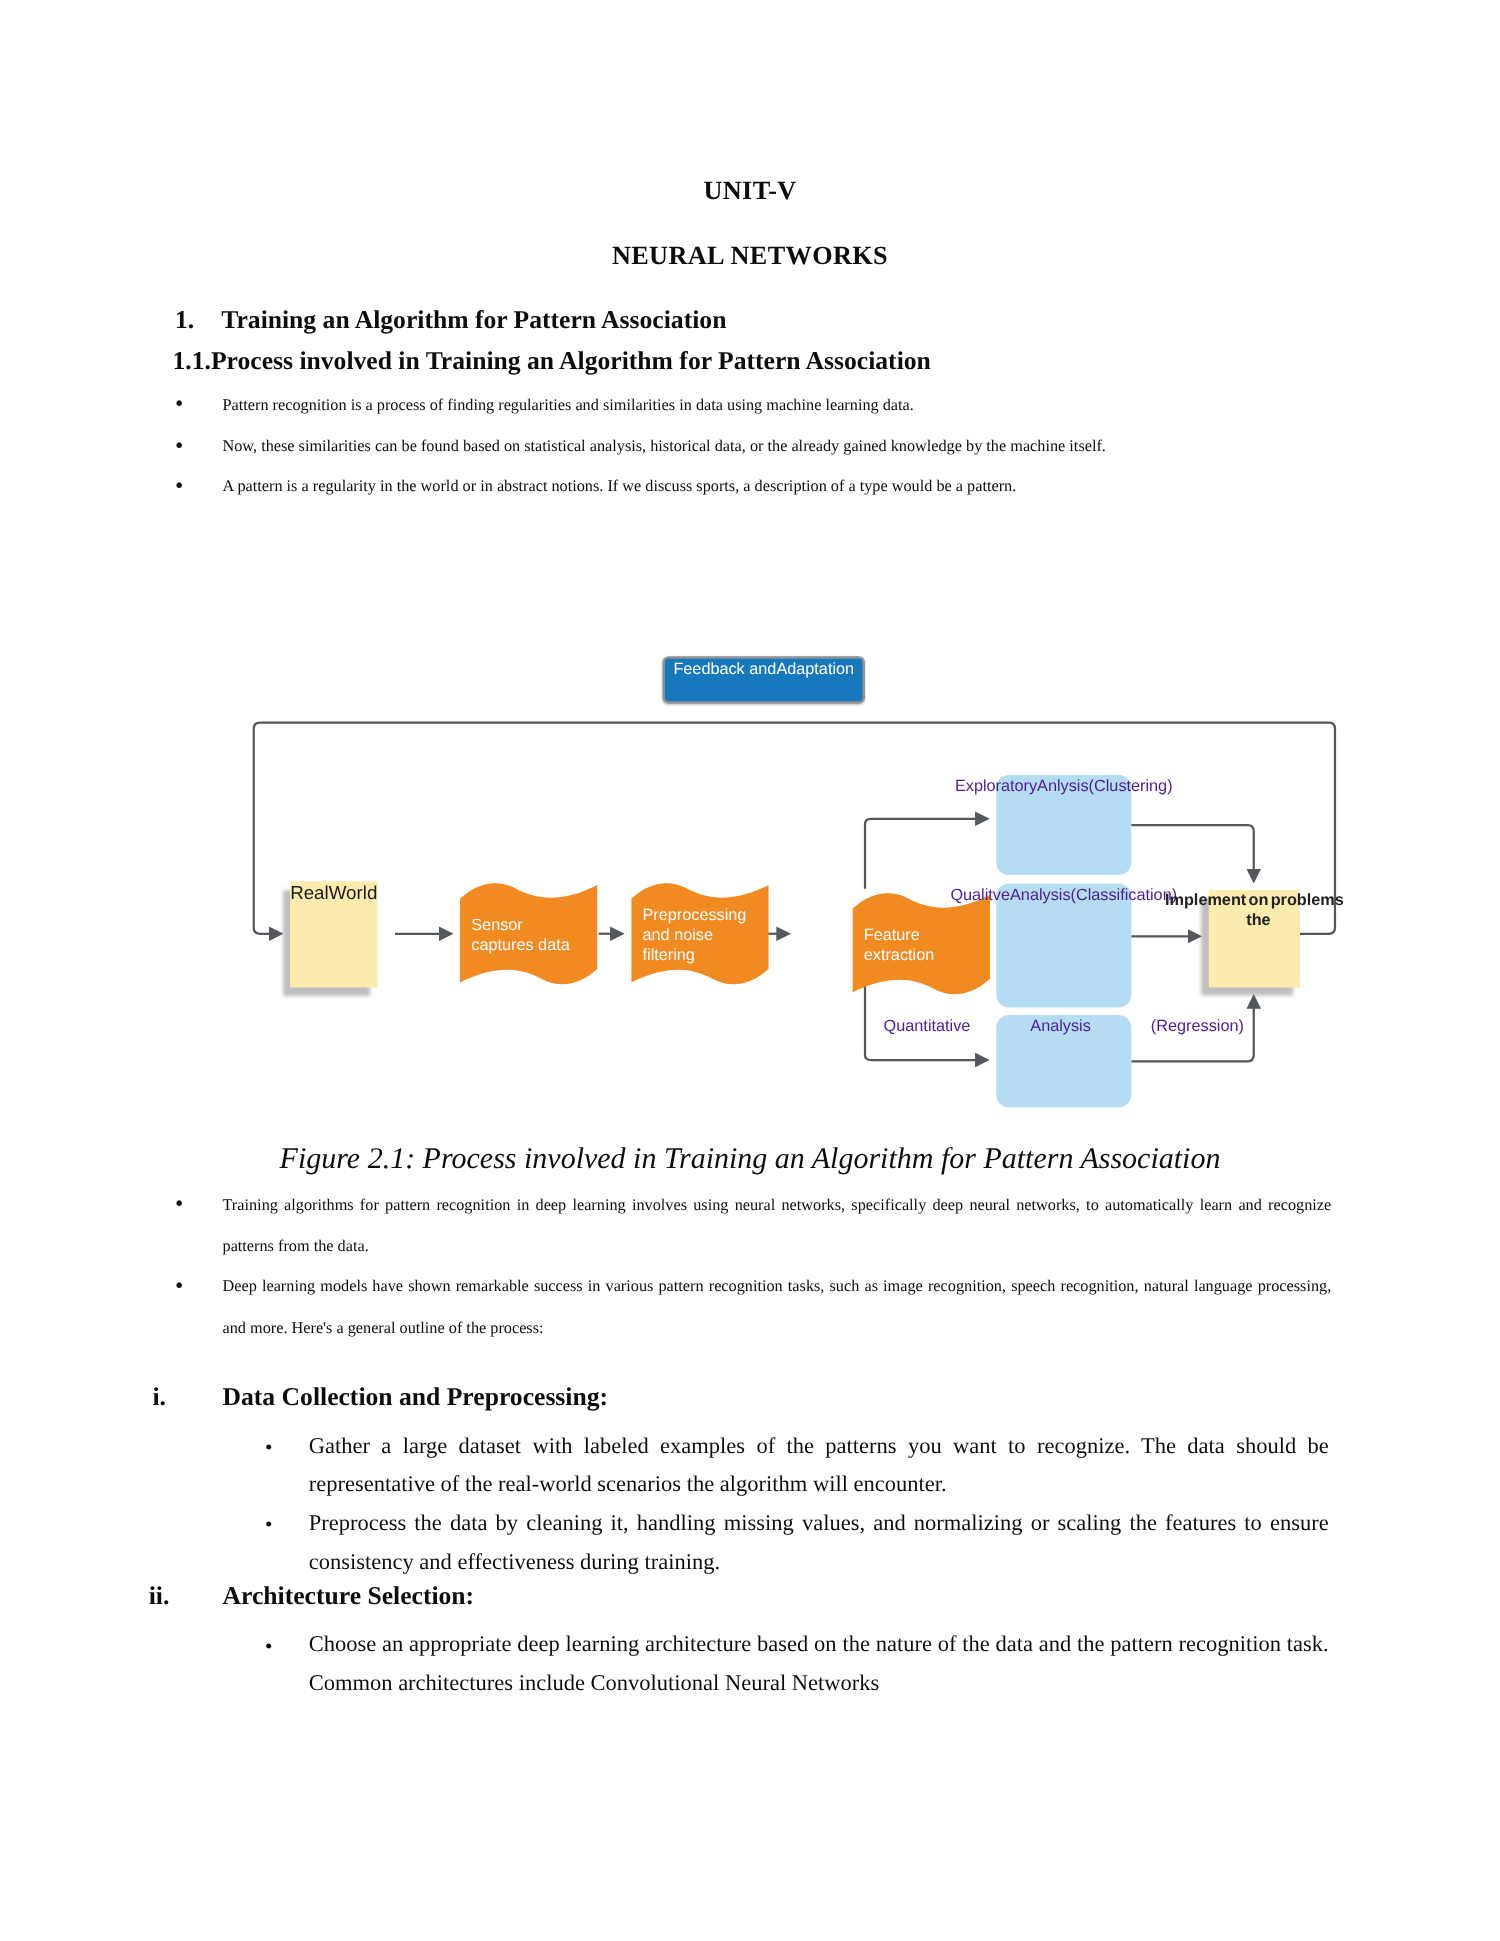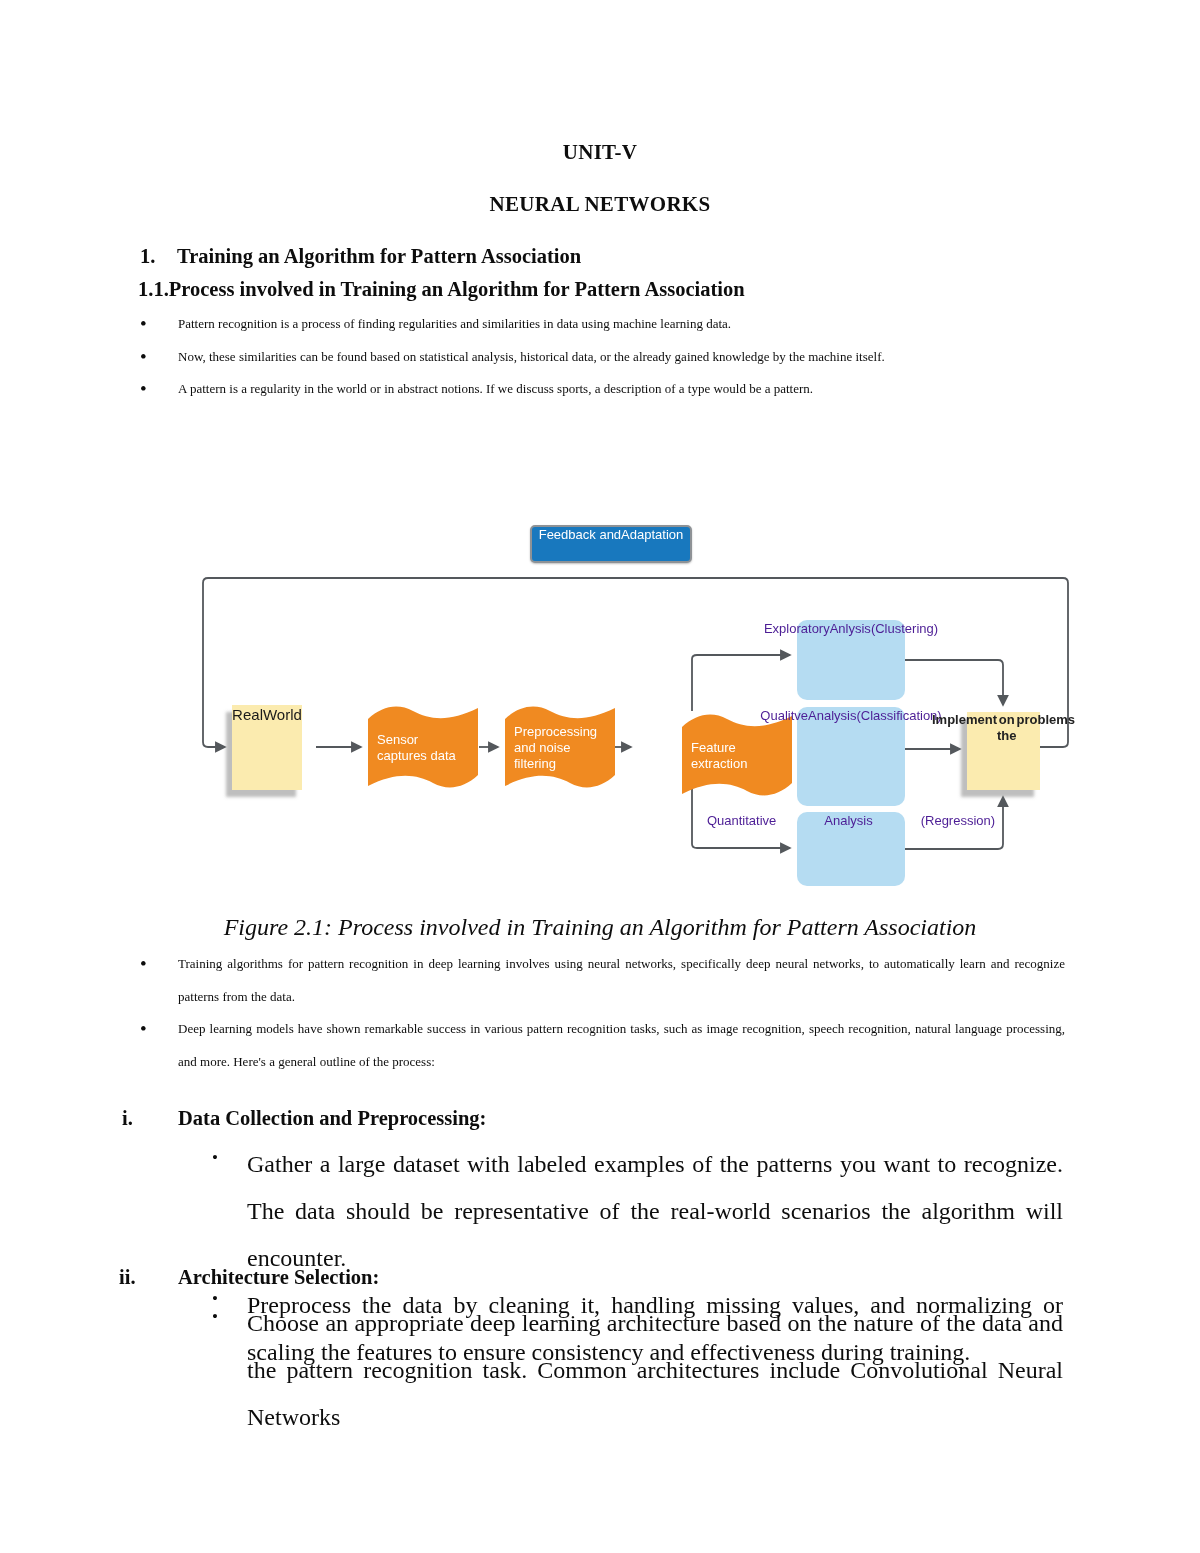--- a/index.html
+++ b/index.html
@@ -19,21 +19,21 @@
   .bullets { width:925px; }
   .b-item { display:flex; }
   .b-marker { flex:0 0 38px; font-size:19px; line-height:32.5px; }
   .b-text { flex:1; font-size:13px; line-height:32.5px; text-align:justify; }
 
   .roman-row { display:flex; font-weight:bold; font-size:20.5px; }
   .roman-num { flex:0 0 56px; }
 
   .sub-bullets { width:851px; }
   .sb-marker { flex:0 0 35px; font-size:17px; line-height:33px; }
-  .sb-text { flex:1; font-size:24px; line-height:47px; text-align:justify; }
+  .sb-text { flex:1; font-size:18px; line-height:31px; text-align:justify; }
 
   .caption { left:0; width:1200px; text-align:center; font-style:italic; font-size:24px; }
 
   
   .diagram { left:95px; top:515px; width:1015px; height:395px; font-family:"Liberation Sans", sans-serif; }
   .diagram svg.connectors { position:absolute; left:0; top:0; }
 
   .node { position:absolute; display:flex; justify-content:center; text-align:center; }
   .node span { display:block; }
 

